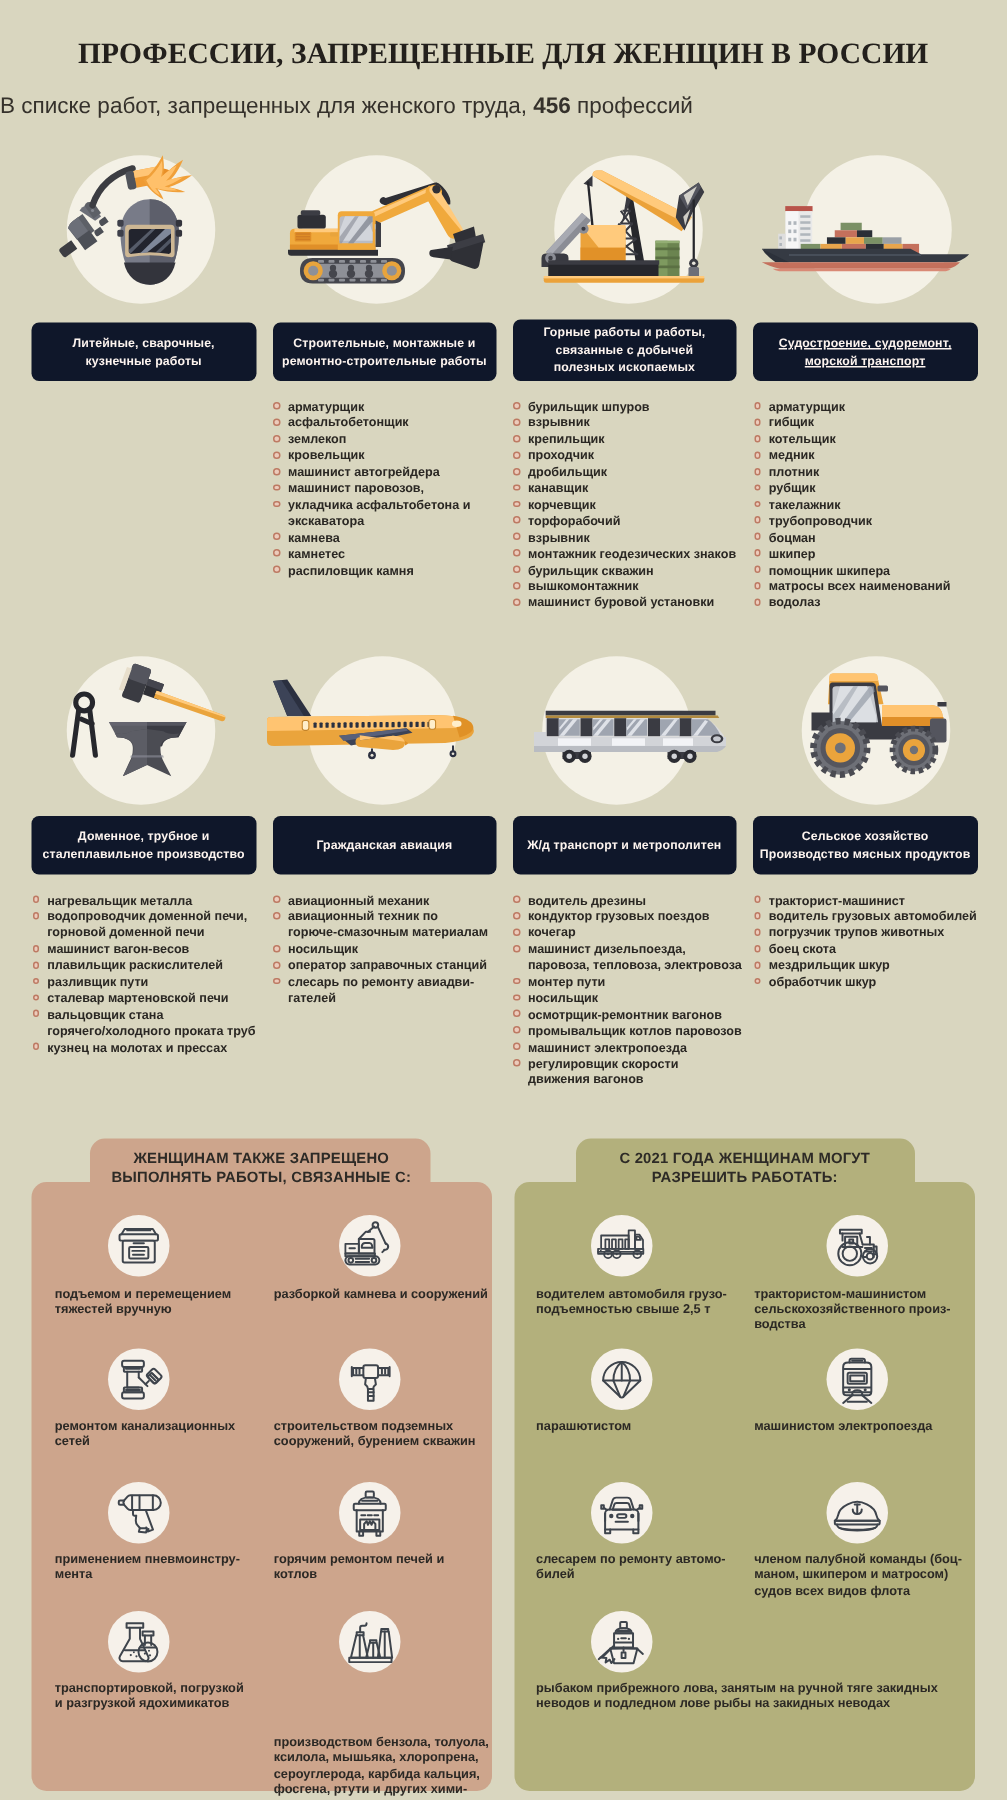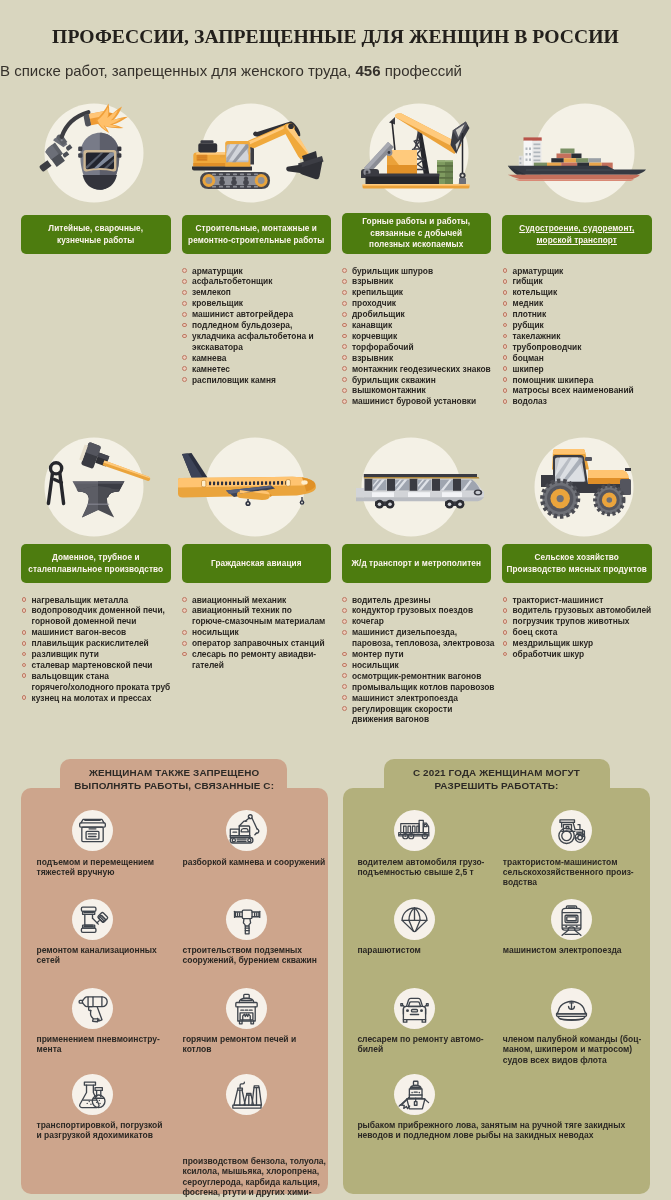--- a/index.html
+++ b/index.html
@@ -15,21 +15,21 @@
             font-size:15px;color:#35312b;white-space:nowrap;}
   .subtitle b{font-weight:bold;}
 
   
   .iconwrap{position:absolute;width:160px;height:100px;}
     .blob{position:absolute;top:50%;transform:translate(-50%,-50%);
         width:99px;height:99px;border-radius:50%;background:#f4f1e6;}
   .artsvg{position:absolute;left:0;top:0;width:160px;height:100px;}
 
   
-  .lab{position:absolute;width:149.5px;background:#4d7c0f;border-radius:5px;
+  .lab{position:absolute;width:149.5px;background:#0f172a;border-radius:5px;
        color:#fdf4ef;font-size:8.2px;font-weight:bold;line-height:11.5px;
        text-align:center;box-sizing:border-box;display:flex;align-items:center;
        justify-content:center;letter-spacing:.1px;}
 
   
   .list{position:absolute;width:165px;margin:0;padding:0;list-style:none;}
   .li{position:relative;padding-left:10px;font-size:8.4px;line-height:10.9px;
       color:#2a2723;font-weight:600;margin:0;}
   .li::before{content:"";position:absolute;left:0px;top:2.6px;width:4.8px;height:4.8px;
       border-radius:50%;border:1.3px solid #bd7a63;background:#eccbbb;box-sizing:border-box;}
@@ -166,21 +166,21 @@
   </div>
   <div class="lab" style="left:181.5px;top:215px;height:39px;">
       <span>Строительные, монтажные и<br>ремонтно-строительные работы</span>
     </div>
   <ul class="list" style="left:182px;top:265.5px;">
     <li class="li">арматурщик</li>
     <li class="li">асфальтобетонщик</li>
     <li class="li">землекоп</li>
     <li class="li">кровельщик</li>
     <li class="li">машинист автогрейдера</li>
-    <li class="li">подледном бульдозера,</li>
+    <li class="li">машинист паровозов,</li>
     <li class="li">укладчика асфальтобетона и<br>экскаватора</li>
     <li class="li">камнева</li>
     <li class="li">камнетес</li>
     <li class="li">распиловщик камня</li>
   </ul>
   <div class="iconwrap" style="left:335.5px;top:103px;">
     <div class="blob" style="left:83.8px;"></div>
     <svg class="artsvg" viewBox="0 0 160 100">
   <g>
     <path d="M81.5 26.5 L85.5 26.5 L94.6 78 L88.6 78 Z" fill="#26272c"></path>

